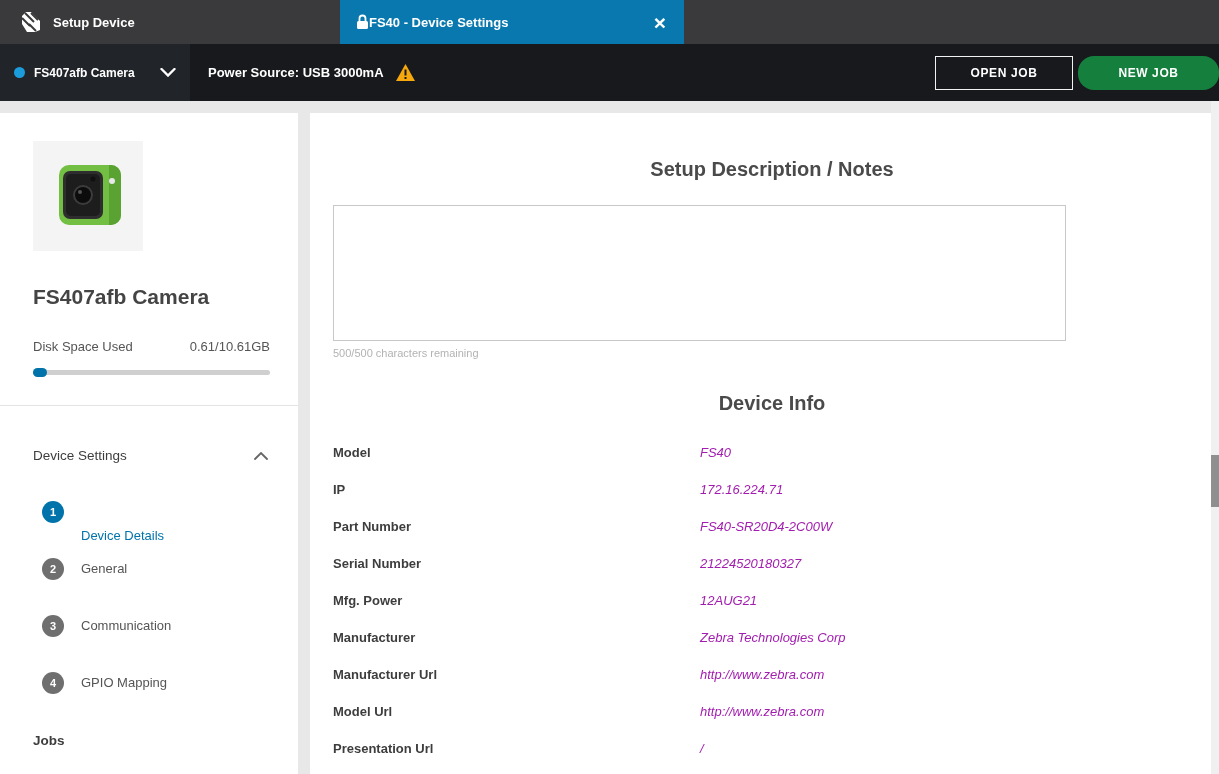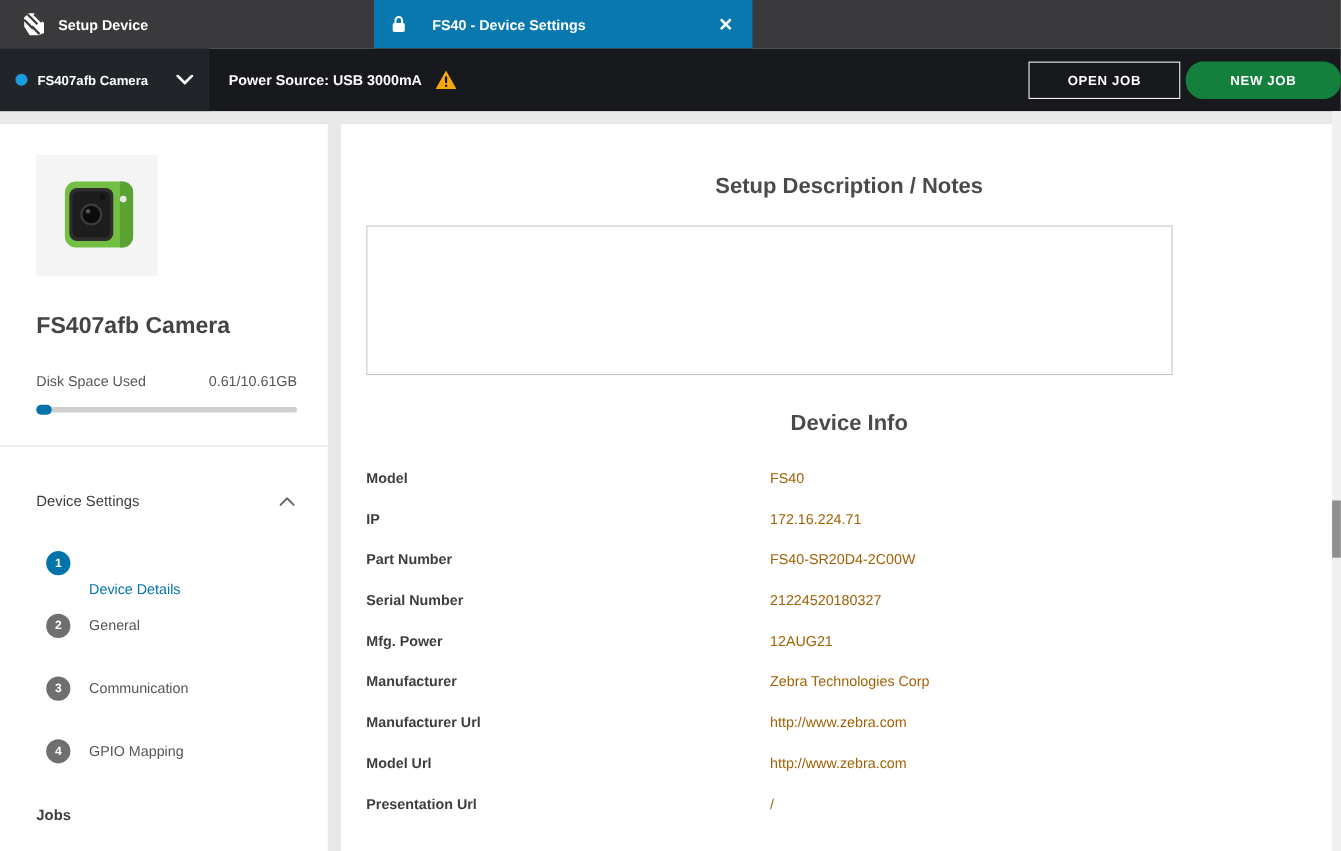--- a/index.html
+++ b/index.html
@@ -14,21 +14,21 @@
     position:absolute; top:0; left:0; width:1219px; height:44px;
     background:#3a3a3c; display:flex; align-items:stretch;
   }
   .app-tab {
     display:flex; align-items:center; gap:11px; padding-left:18px; width:340px;
     cursor:default;
   }
   .app-tab .label { color:#fff; font-size:13px; font-weight:bold; }
   .device-tab {
     position:absolute; left:340px; top:0; width:344px; height:44px;
-    background:#0878ae; display:flex; align-items:center; gap:24px; padding:0 16px;
+    background:#0878ae; display:flex; align-items:center; gap:0; padding:0 16px;
   }
   .device-tab .label { color:#fff; font-size:13px; font-weight:bold; flex:1; }
   .tab-close {
     color:#fff; font-size:21px; font-weight:bold; line-height:1;
     cursor:pointer; padding:0 2px;
   }
 
   
   .toolbar {
     position:absolute; top:44px; left:0; width:1219px; height:57px;
@@ -101,21 +101,21 @@
     margin-top:24px; width:733px; height:136px;
     border:1px solid #c8c8c8; background:#fff; resize:none;
     font-family:"Liberation Sans", sans-serif; font-size:13px; color:#333; padding:8px;
     display:block; outline:none;
   }
   .notes-helper { margin-top:6px; font-size:11px; color:#b3b3b3; }
   .device-info-title { margin-top:33px; }
   .info-table { margin-top:30px; }
   .info-row { display:flex; margin-bottom:22px; }
   .info-label { flex:0 0 367px; font-size:13px; font-weight:bold; color:#3d3d3d; }
-  .info-value { font-size:13px; color:#a16207; }
+  .info-value { font-size:13px; color:#a21caf;font-style:italic; }
 
   
   .scrollbar {
     position:absolute; right:0; top:101px; width:8px; bottom:0; background:#f0f0f0;
   }
   .scrollbar .thumb {
     position:absolute; top:354px; left:0; width:8px; height:52px; background:#8f8f8f;
   }
 
   svg { display:block; }
@@ -232,20 +232,21 @@
     </div>
   </nav>
 
   <div class="jobs-header">Jobs</div>
 </aside>
 
 <section class="main">
   <h2>Setup Description / Notes</h2>
 
   <textarea class="notes-area" style=""></textarea>
+  <div class="notes-helper">500/500 characters remaining</div>
 
   <h2 class="device-info-title">Device Info</h2>
 
   <div class="info-table">
     <div class="info-row">
       <span class="info-label">Model</span>
       <span class="info-value">FS40</span>
     </div>
     <div class="info-row">
       <span class="info-label">IP</span>

